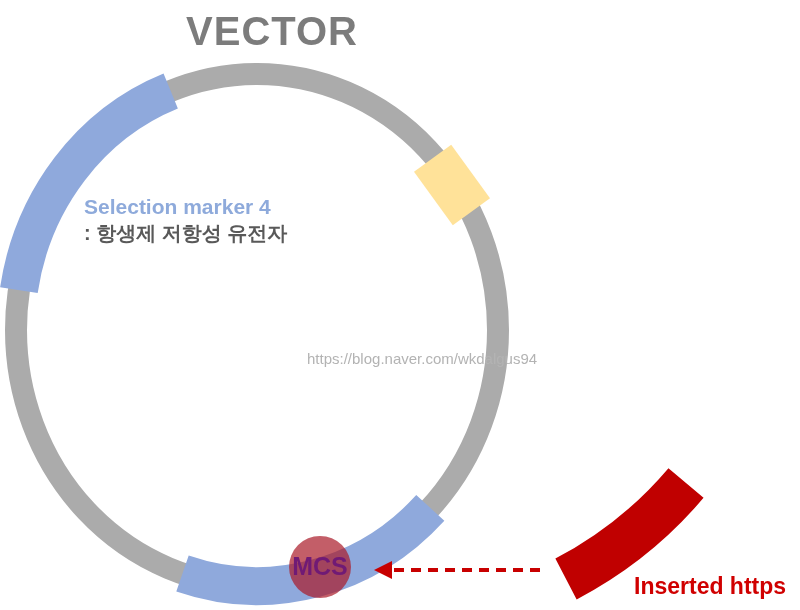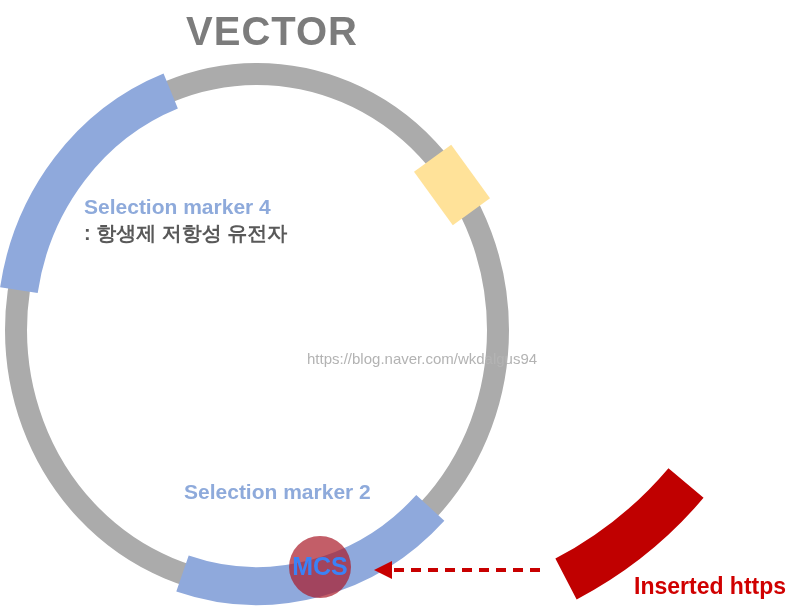--- a/index.html
+++ b/index.html
@@ -59,21 +59,21 @@
     top: 350px;
     font-size: 15px;
     font-weight: normal;
     color: #b3b3b3;
   }
   .mcs-label {
     left: 320px;
     top: 567px;
     transform: translate(-50%, -50%);
     font-size: 25px;
-    color: #3b82f6;
+    color: #701a75;
   }
   .inserted-gene-label {
     left: 634px;
     top: 573px;
     font-size: 23px;
     color: #d00000;
   }
 </style>
 </head>
 <body>
@@ -104,20 +104,19 @@
 
 
   <div class="label marker1-block">
     <div class="marker-title">Selection marker 4</div>
     <div class="marker-desc">: 항생제 저항성 유전자</div>
   </div>
 
   <div class="label watermark">https://blog.naver.com/wkdalgus94</div>
 
   <div class="label marker2-block">
-    <div class="marker-title">Selection marker 2</div>
   </div>
 
   <div class="label mcs-label">MCS</div>
 
   <div class="label inserted-gene-label">Inserted https</div>
 
 </div>
 
 </body></html>

